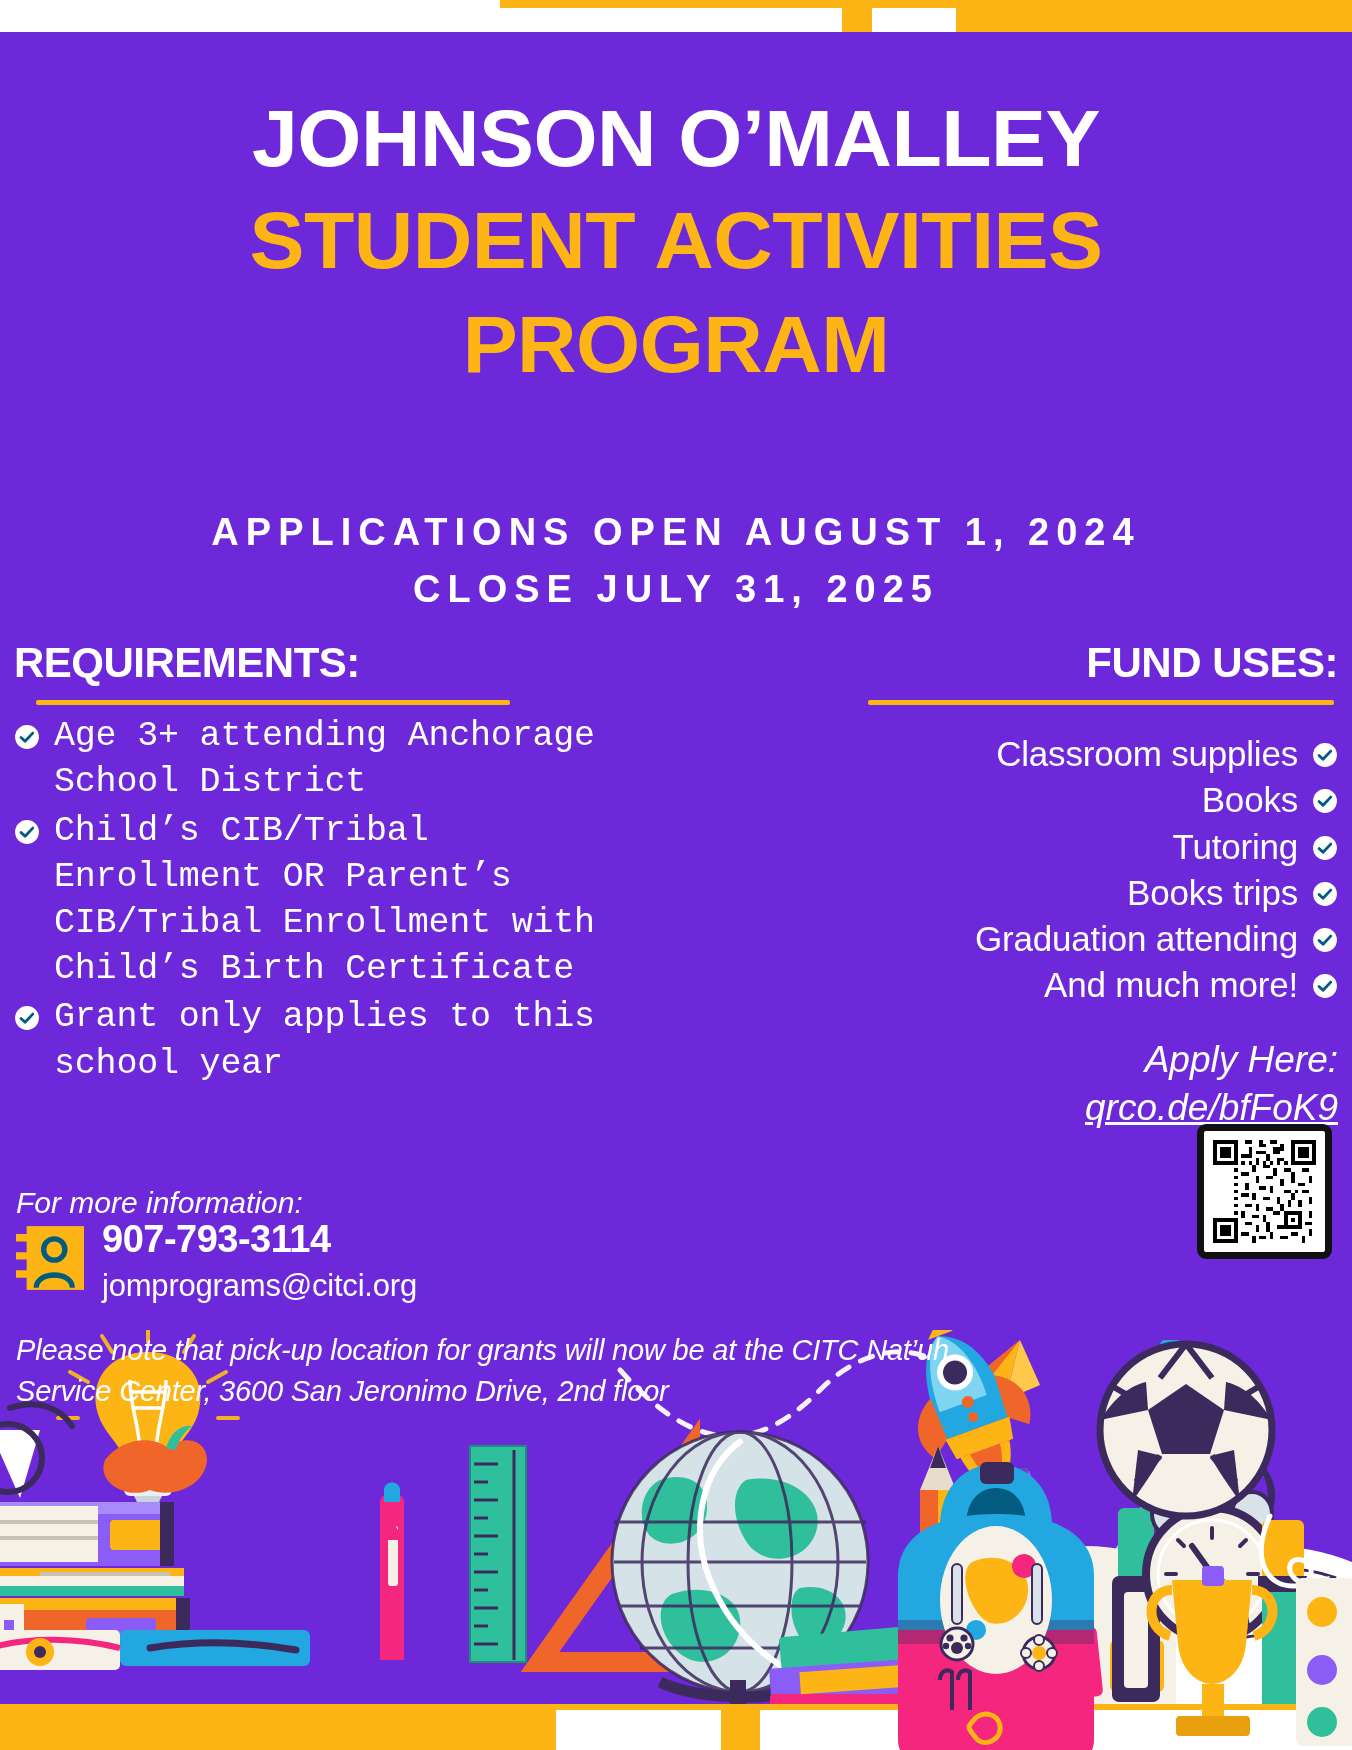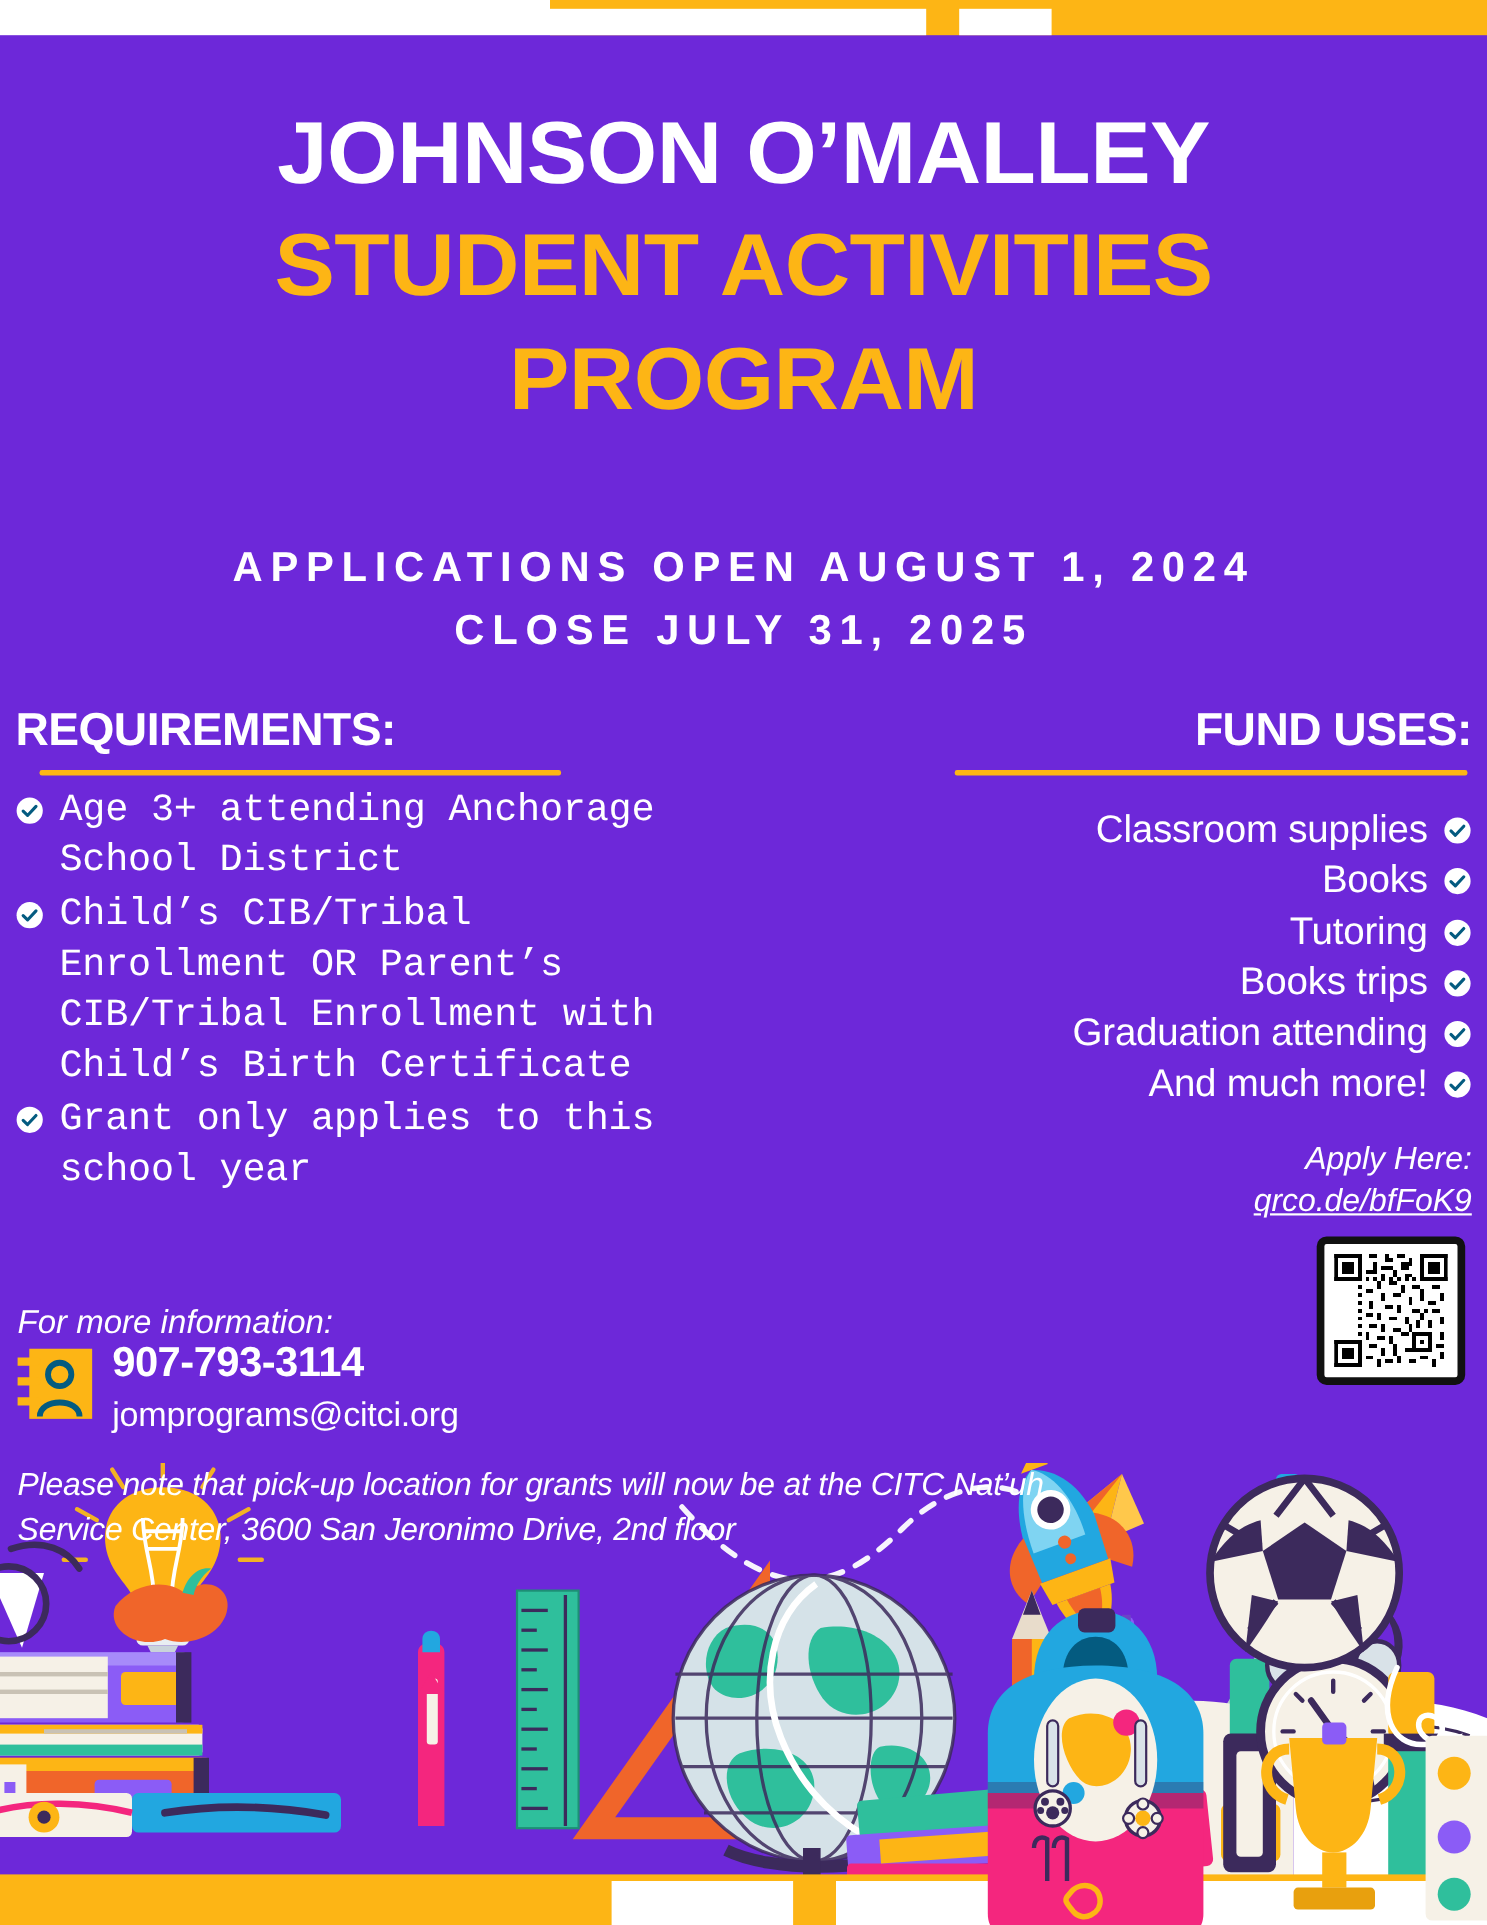--- a/index.html
+++ b/index.html
@@ -31,21 +31,21 @@
     color:#ffffff; line-height:1.08;
     transform:scaleX(1.03); transform-origin:center;
   }
   .h-sub {
     font-family:"Liberation Sans", sans-serif;
     font-weight:bold; font-size:80px; letter-spacing:-0.5px;
     color:#FDB515; line-height:1.12; margin-top:14px;
     transform:scaleX(1.03); transform-origin:center;
   }
 
-  .dates { position:absolute; top:488px; left:0; width:1352px; text-align:center; z-index:20; }
+  .dates { position:absolute; top:504px; left:0; width:1352px; text-align:center; z-index:20; }
   .dates div {
     font-weight:bold; font-size:38px; letter-spacing:7px;
     color:#ffffff; line-height:1.5;
   }
 
   
   .col-left  { position:absolute; top:640px; left:14px;  width:600px; z-index:20; }
   .col-right { position:absolute; top:640px; right:14px; width:580px; z-index:20; text-align:right; }
 
   .sec-title {
@@ -91,21 +91,21 @@
 
   .note {
     position:absolute; top:1330px; left:16px; width:980px; z-index:20;
     font-size:29px; font-style:italic; color:#ffffff; font-weight:300;
     line-height:1.42; letter-spacing:-0.2px;
   }
 
   
   .apply {
     position:absolute; top:1036px; right:14px; text-align:right; z-index:20;
-    font-size:29px; font-style:italic; color:#ffffff; font-weight:300; line-height:1.3;
+    font-size:37px; font-style:italic; color:#ffffff; font-weight:300; line-height:1.3;
   }
   .apply .url { text-decoration:underline; display:block; }
   .qrbox {
     position:absolute; top:1124px; right:20px; width:135px; height:135px;
     background:#ffffff; border:7px solid #111111; border-radius:9px;
     padding:9px; z-index:20;
   }
   .qrbox svg { display:block; width:100%; height:100%; }
 
   

